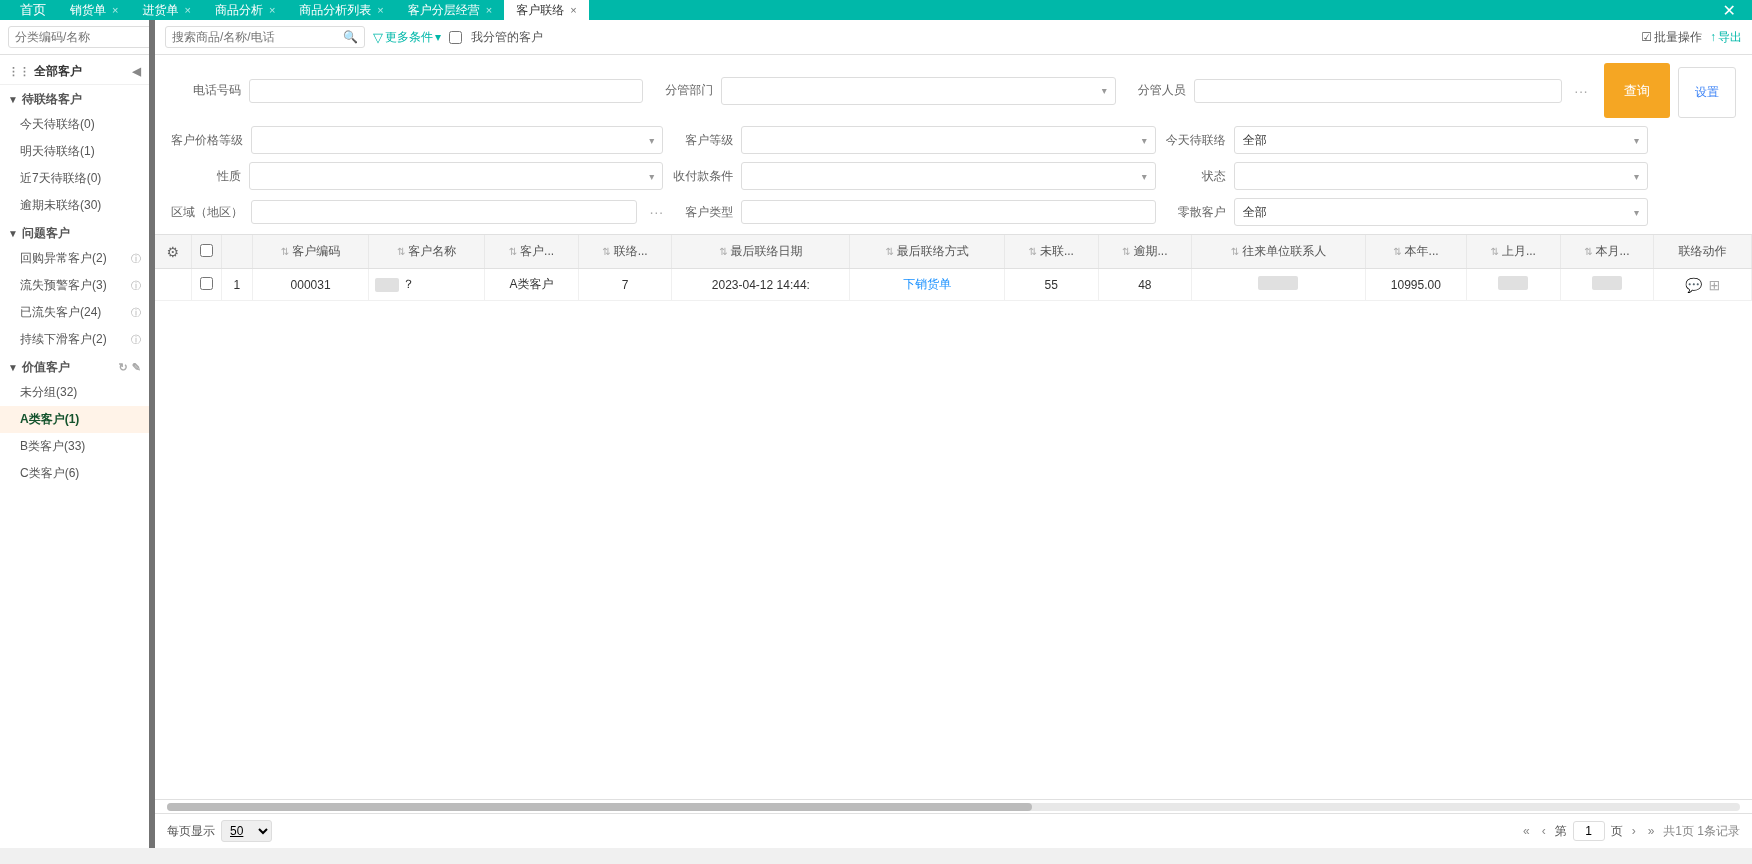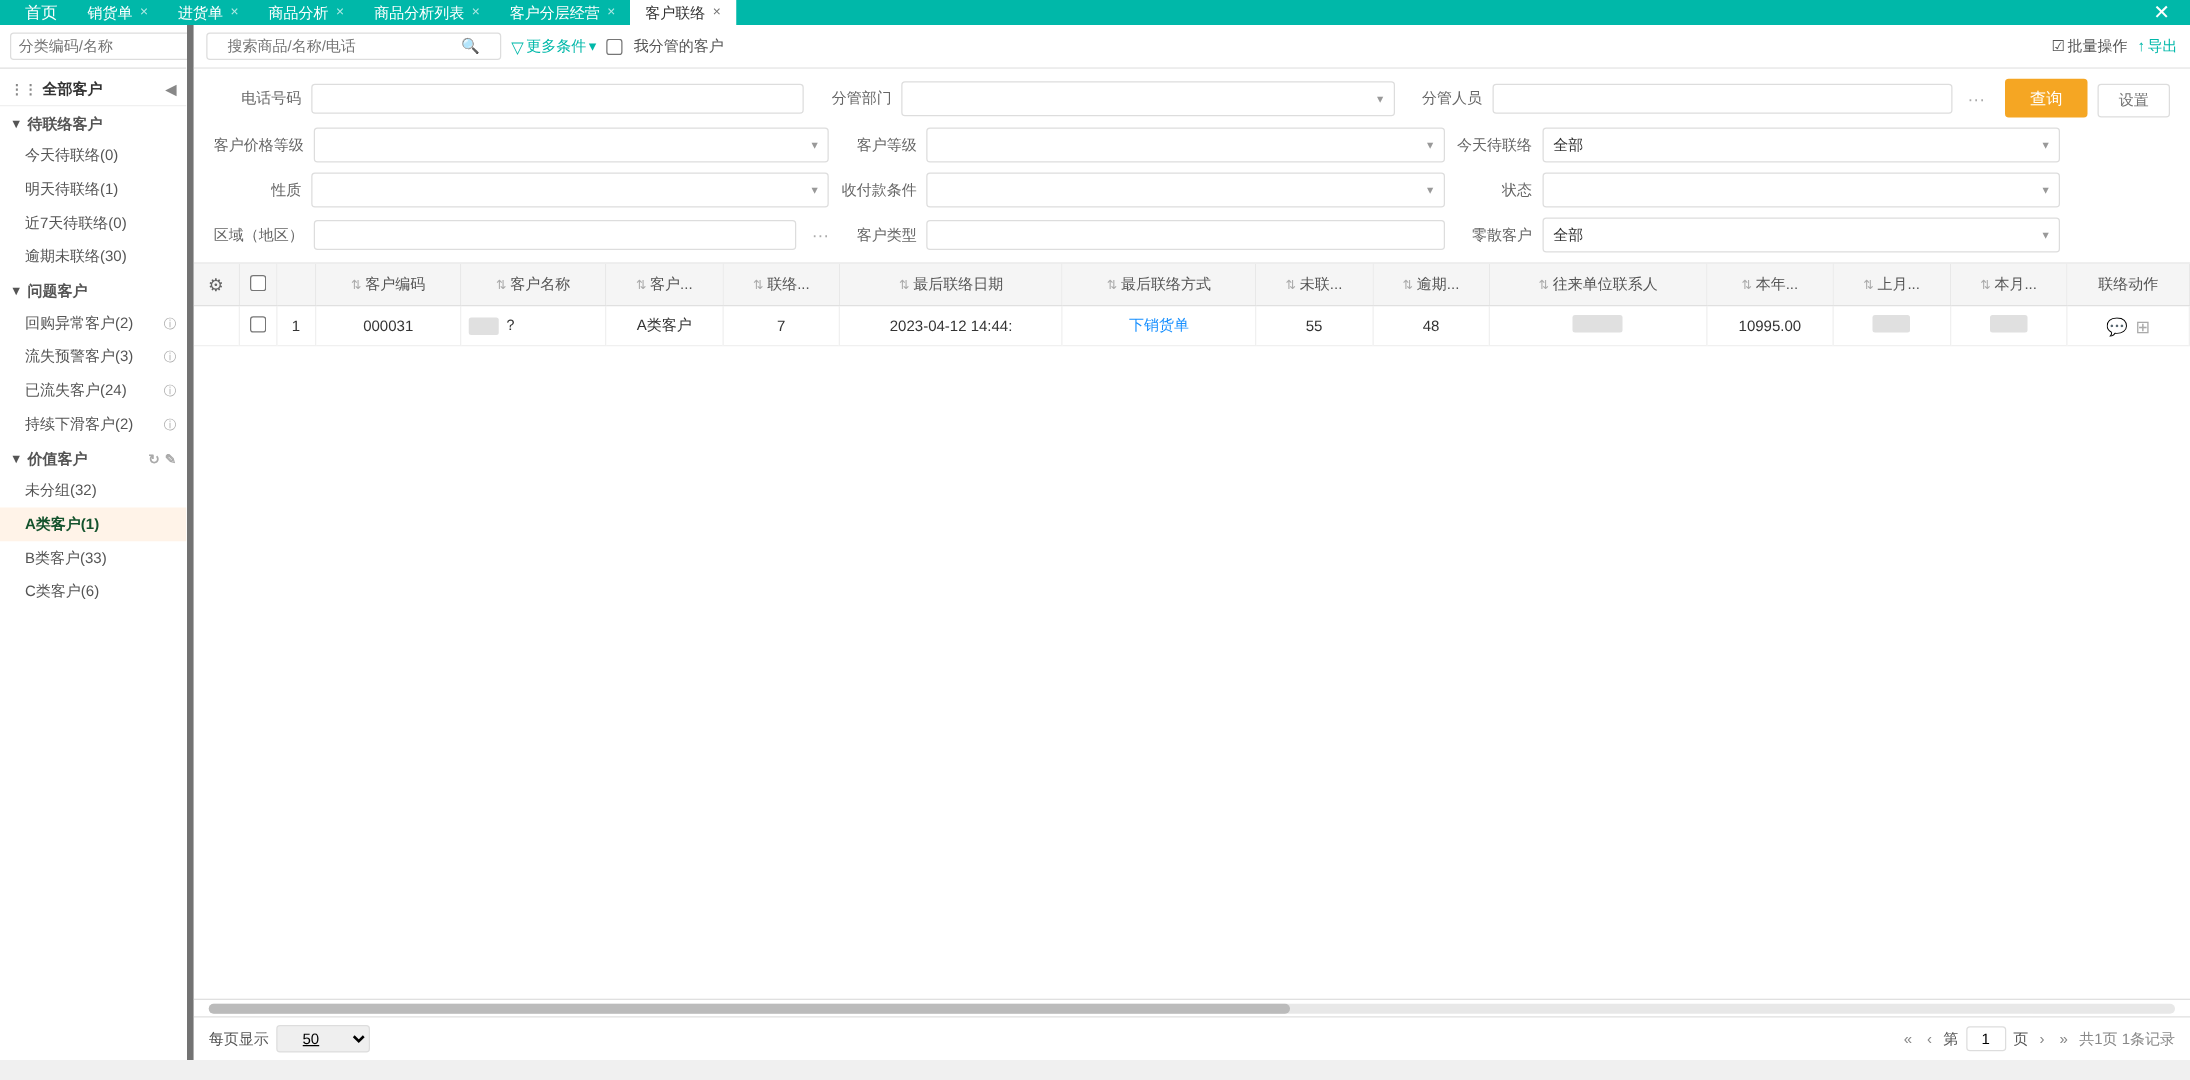--- a/index.html
+++ b/index.html
@@ -74,21 +74,21 @@
       flex: 1; display: flex; flex-direction: column; background: #f5f5f5; overflow: hidden;
     }
 
     
     .filter-bar {
       display: flex; align-items: center; padding: 6px 10px;
       background: white; border-bottom: 1px solid #e0e0e0; gap: 8px;
     }
     .filter-search-box {
       display: flex; align-items: center; border: 1px solid #ddd;
-      border-radius: 3px; padding: 3px 16px; width: 236px;
+      border-radius: 3px; padding: 3px 6px; width: 200px;
     }
     .filter-search-box input { border: none; outline: none; font-size: 12px; color: #999; width: 100%; }
     .filter-search-box .icon { color: #00b8a9; margin-left: 4px; cursor: pointer; }
     .more-filter {
       display: flex; align-items: center; color: #00b8a9; cursor: pointer; gap: 2px;
     }
     .more-filter .filter-icon { font-size: 13px; }
     .my-customers { display: flex; align-items: center; gap: 9px; color: #555; cursor: pointer; }
     .my-customers input[type=checkbox] { cursor: pointer; }
     .filter-spacer { flex: 1; }
@@ -118,22 +118,22 @@
       height: 28px;
     }
     .filter-select .arrow { color: #999; font-size: 10px; }
     .filter-dots { color: #aaa; cursor: pointer; font-size: 14px; margin-left: 4px; }
 
     .query-btn {
       background: #f5a623; color: white; border: none; border-radius: 3px;
       padding: 5px 20px; cursor: pointer; font-size: 13px; margin-left: 8px;
     }
     .settings-btn {
-      background: white; color: #737373; border: 1px solid #ddd; border-radius: 3px;
-      padding: 4px 16px; cursor: pointer; font-size: 12px; margin-left: 8px;
+      background: white; color: #3b82f6; border: 1px solid #ddd; border-radius: 3px;
+      padding: 16px 16px; cursor: pointer; font-size: 12px; margin-left: 8px;
     }
 
     
     .table-container {
       flex: 1; overflow: auto; background: white; margin: 0;
     }
     table {
       width: 100%; border-collapse: collapse; font-size: 12px;
     }
     thead tr { background: #f5f5f5; }
@@ -170,21 +170,21 @@
     }
     .scrollbar-track {
       flex: 1; height: 8px; background: #e8e8e8; border-radius: 4px; position: relative;
     }
     .scrollbar-thumb {
       position: absolute; left: 0; top: 0; width: 55%; height: 8px;
       background: #bbb; border-radius: 4px;
     }
     .pagination-left { display: flex; align-items: center; gap: 6px; color: #555; }
     .pagination-left select {
-      border: 1px solid #ddd; border-radius: 3px; padding: 2px 16px; font-size: 12px; text-decoration: underline;
+      border: 1px solid #ddd; border-radius: 3px; padding: 2px 4px; font-size: 12px; text-decoration: underline;
     }
     .pagination-right { display: flex; align-items: center; gap: 6px; color: #555; }
     .pagination-right .page-nav { cursor: pointer; color: #888; padding: 0 3px; }
     .pagination-right input {
       width: 32px; border: 1px solid #ddd; border-radius: 3px; padding: 2px 4px;
       text-align: center; font-size: 12px; outline: none;
     }
     .page-total { color: #888; }
   </style>
 </head>

